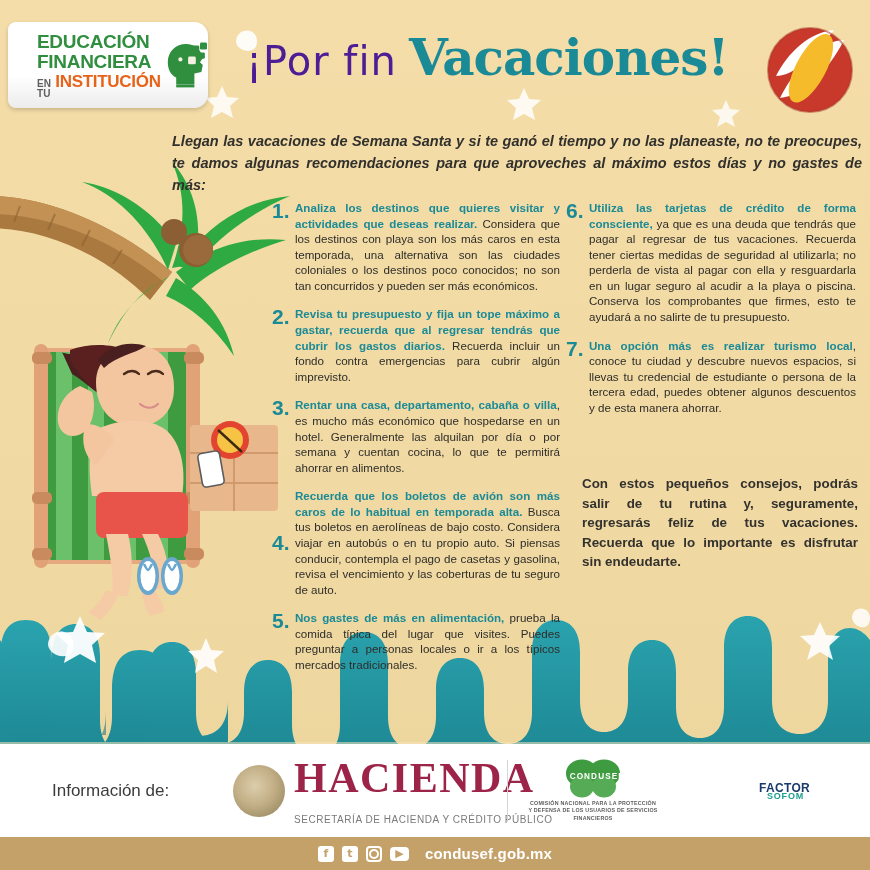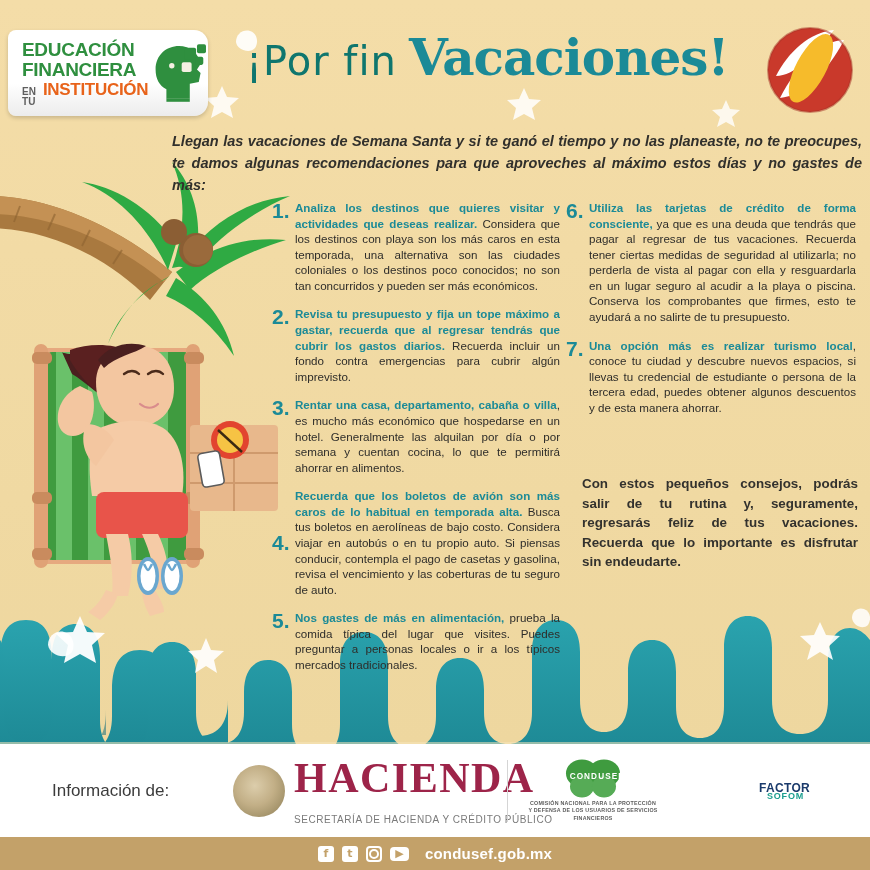--- a/index.html
+++ b/index.html
@@ -15,43 +15,43 @@
     width: 870px; height: 870px;
     background: #f4dda8;
     overflow: hidden;
   }
 
   
   .decor { position: absolute; inset: 0; width: 870px; height: 870px; pointer-events: none; }
 
   
   .brand-badge {
-    position: absolute; left: 8px; top: 30px;
+    position: absolute; left: 8px; top: 22px;
     width: 200px; height: 86px;
     background: linear-gradient(180deg,#ffffff 0%,#ffffff 62%,#ececec 100%);
     border-radius: 8px 14px 14px 8px;
     box-shadow: 0 2px 4px rgba(0,0,0,.18);
-    display: flex; align-items: center; padding-left: 14px;
+    display: flex; align-items: center; padding-left: 29px;
   }
   .brand-text { line-height: 1; }
   .brand-l1 { font-size: 19px; font-weight: 700; color: #2f8f3f; letter-spacing: -.3px; }
   .brand-l2 { font-size: 19px; font-weight: 700; color: #2f8f3f; letter-spacing: -.3px; margin-top: 1px;}
   .brand-l3 { margin-top: 2px; display: flex; align-items: baseline; gap: 4px; }
   .brand-entu { font-size: 10px; font-weight: 700; color: #5f5f5f; letter-spacing: .2px;}
   .brand-inst { font-size: 17px; font-weight: 700; color: #e8631a; letter-spacing: -.3px;}
   .brand-head { margin-left: 4px; }
 
   .title {
     position: absolute; left: 246px; top: 28px;
     display: flex; align-items: baseline; gap: 12px;
     white-space: nowrap;
   }
   .title-a {
     font-family: "DejaVu Sans", sans-serif;
-    font-size: 40px; color: #0f766e; font-weight: 400; letter-spacing: 1px;
+    font-size: 40px; color: #4c1d95; font-weight: 400; letter-spacing: 1px;
   }
   .title-b {
     font-family: "DejaVu Serif", serif;
     font-size: 50px; color: #1b8a97; font-weight: 700;
     letter-spacing: -1px;
   }
 
   
   .intro {
     position: absolute; left: 172px; top: 130px; width: 690px;

